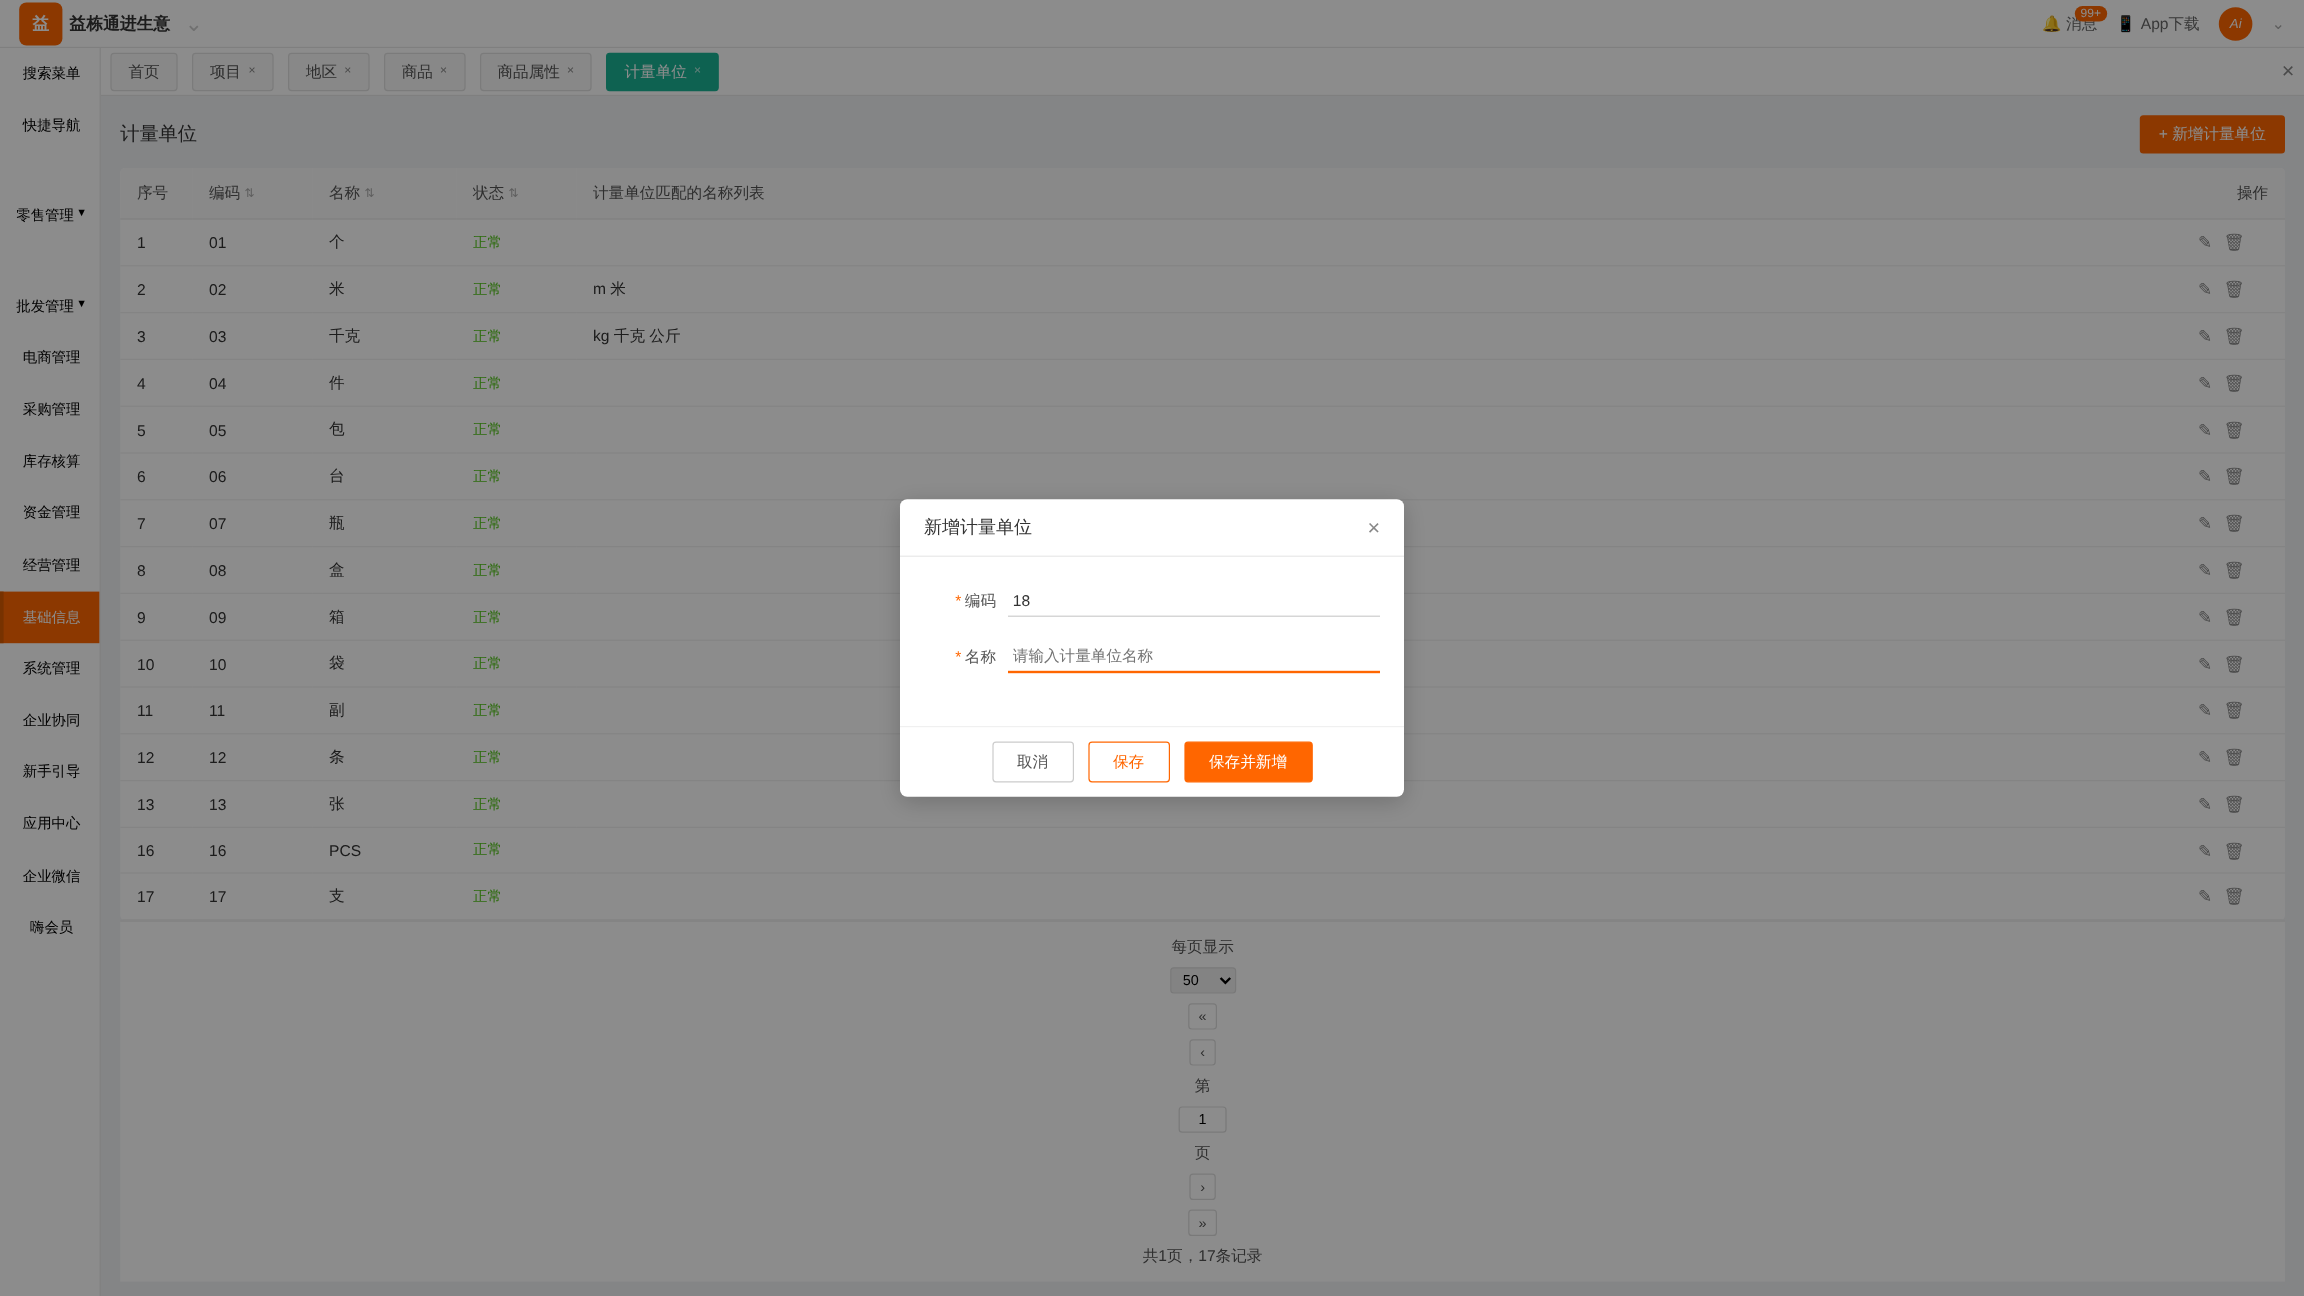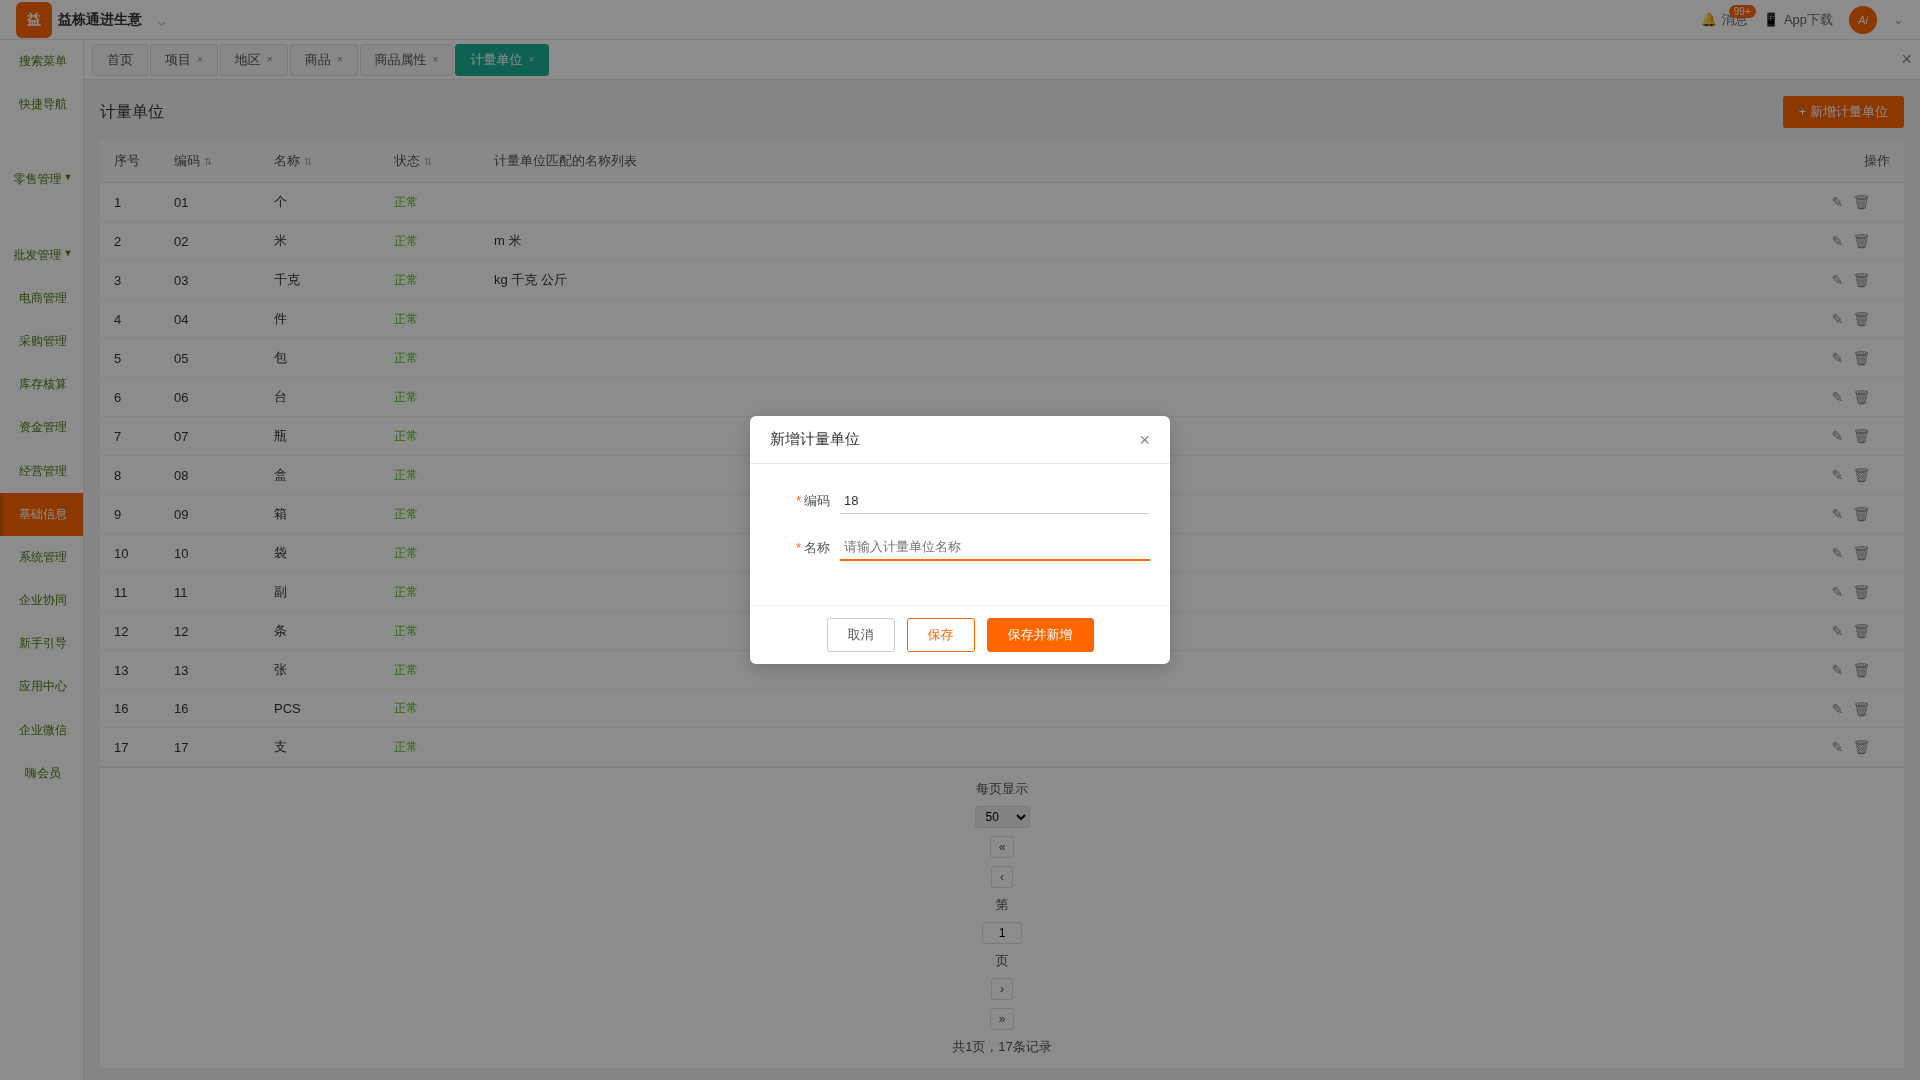--- a/index.html
+++ b/index.html
@@ -15,29 +15,29 @@
     .top-bar-right { display: flex; align-items: center; gap: 16px; }
     .notification-btn { display: flex; align-items: center; gap: 4px; cursor: pointer; color: #666; font-size: 13px; position: relative; }
     .badge { background: #f60; color: #fff; border-radius: 8px; padding: 1px 5px; font-size: 10px; position: absolute; top: -6px; right: -8px; }
     .app-download { display: flex; align-items: center; gap: 4px; cursor: pointer; color: #666; font-size: 13px; }
     .avatar { width: 28px; height: 28px; background: #f60; border-radius: 50%; display: flex; align-items: center; justify-content: center; color: #fff; font-size: 11px; cursor: pointer; font-style: italic; }
 
     .main-layout { display: flex; flex: 1; overflow: hidden; }
 
     
     .sidebar { width: 84px; background: #fff; border-right: 1px solid #e8e8e8; display: flex; flex-direction: column; flex-shrink: 0; overflow-y: auto; }
-    .sidebar-item { padding: 12px 4px; text-align: center; cursor: pointer; color: #4d7c0f; font-size: 12px; line-height: 1.6; border-left: 3px solid transparent; }
+    .sidebar-item { padding: 12px 4px; text-align: center; cursor: pointer; color: #000000; font-size: 12px; line-height: 1.6; border-left: 3px solid transparent; }
     .sidebar-item.active { background: #f60; color: #fff; border-left-color: #d95c00; }
     .sidebar-item-with-arrow { display: flex; justify-content: center; gap: 2px; margin-top: 32px; }
 
     
     .content-area { flex: 1; display: flex; flex-direction: column; overflow: hidden; }
 
     
-    .tabs-bar { height: 40px; background: #fff; display: flex; align-items: center; padding: 0 8px; border-bottom: 1px solid #e8e8e8; flex-shrink: 0; gap: 2px; }
+    .tabs-bar { height: 40px; background: #fff; display: flex; align-items: center; padding: 0 8px; border-bottom: 1px solid #e8e8e8; flex-shrink: 0; gap: 12px; }
     .tab { display: flex; align-items: center; gap: 4px; padding: 0 14px; height: 32px; border: 1px solid #e0e0e0; border-radius: 3px; cursor: pointer; font-size: 13px; color: #555; background: #f7f7f7; }
     .tab.active { background: #1ab394; color: #fff; border-color: #1ab394; }
     .tab-close { font-size: 10px; margin-left: 2px; opacity: 0.7; cursor: pointer; }
 
     
     .page-content { flex: 1; overflow: auto; padding: 16px; background: #f0f2f5; }
     .page-header { display: flex; align-items: center; justify-content: space-between; margin-bottom: 12px; }
     .page-title { font-size: 16px; font-weight: 500; color: #333; }
     .add-btn { background: #f60; color: #fff; border: none; padding: 7px 16px; border-radius: 3px; cursor: pointer; font-size: 13px; }
 

